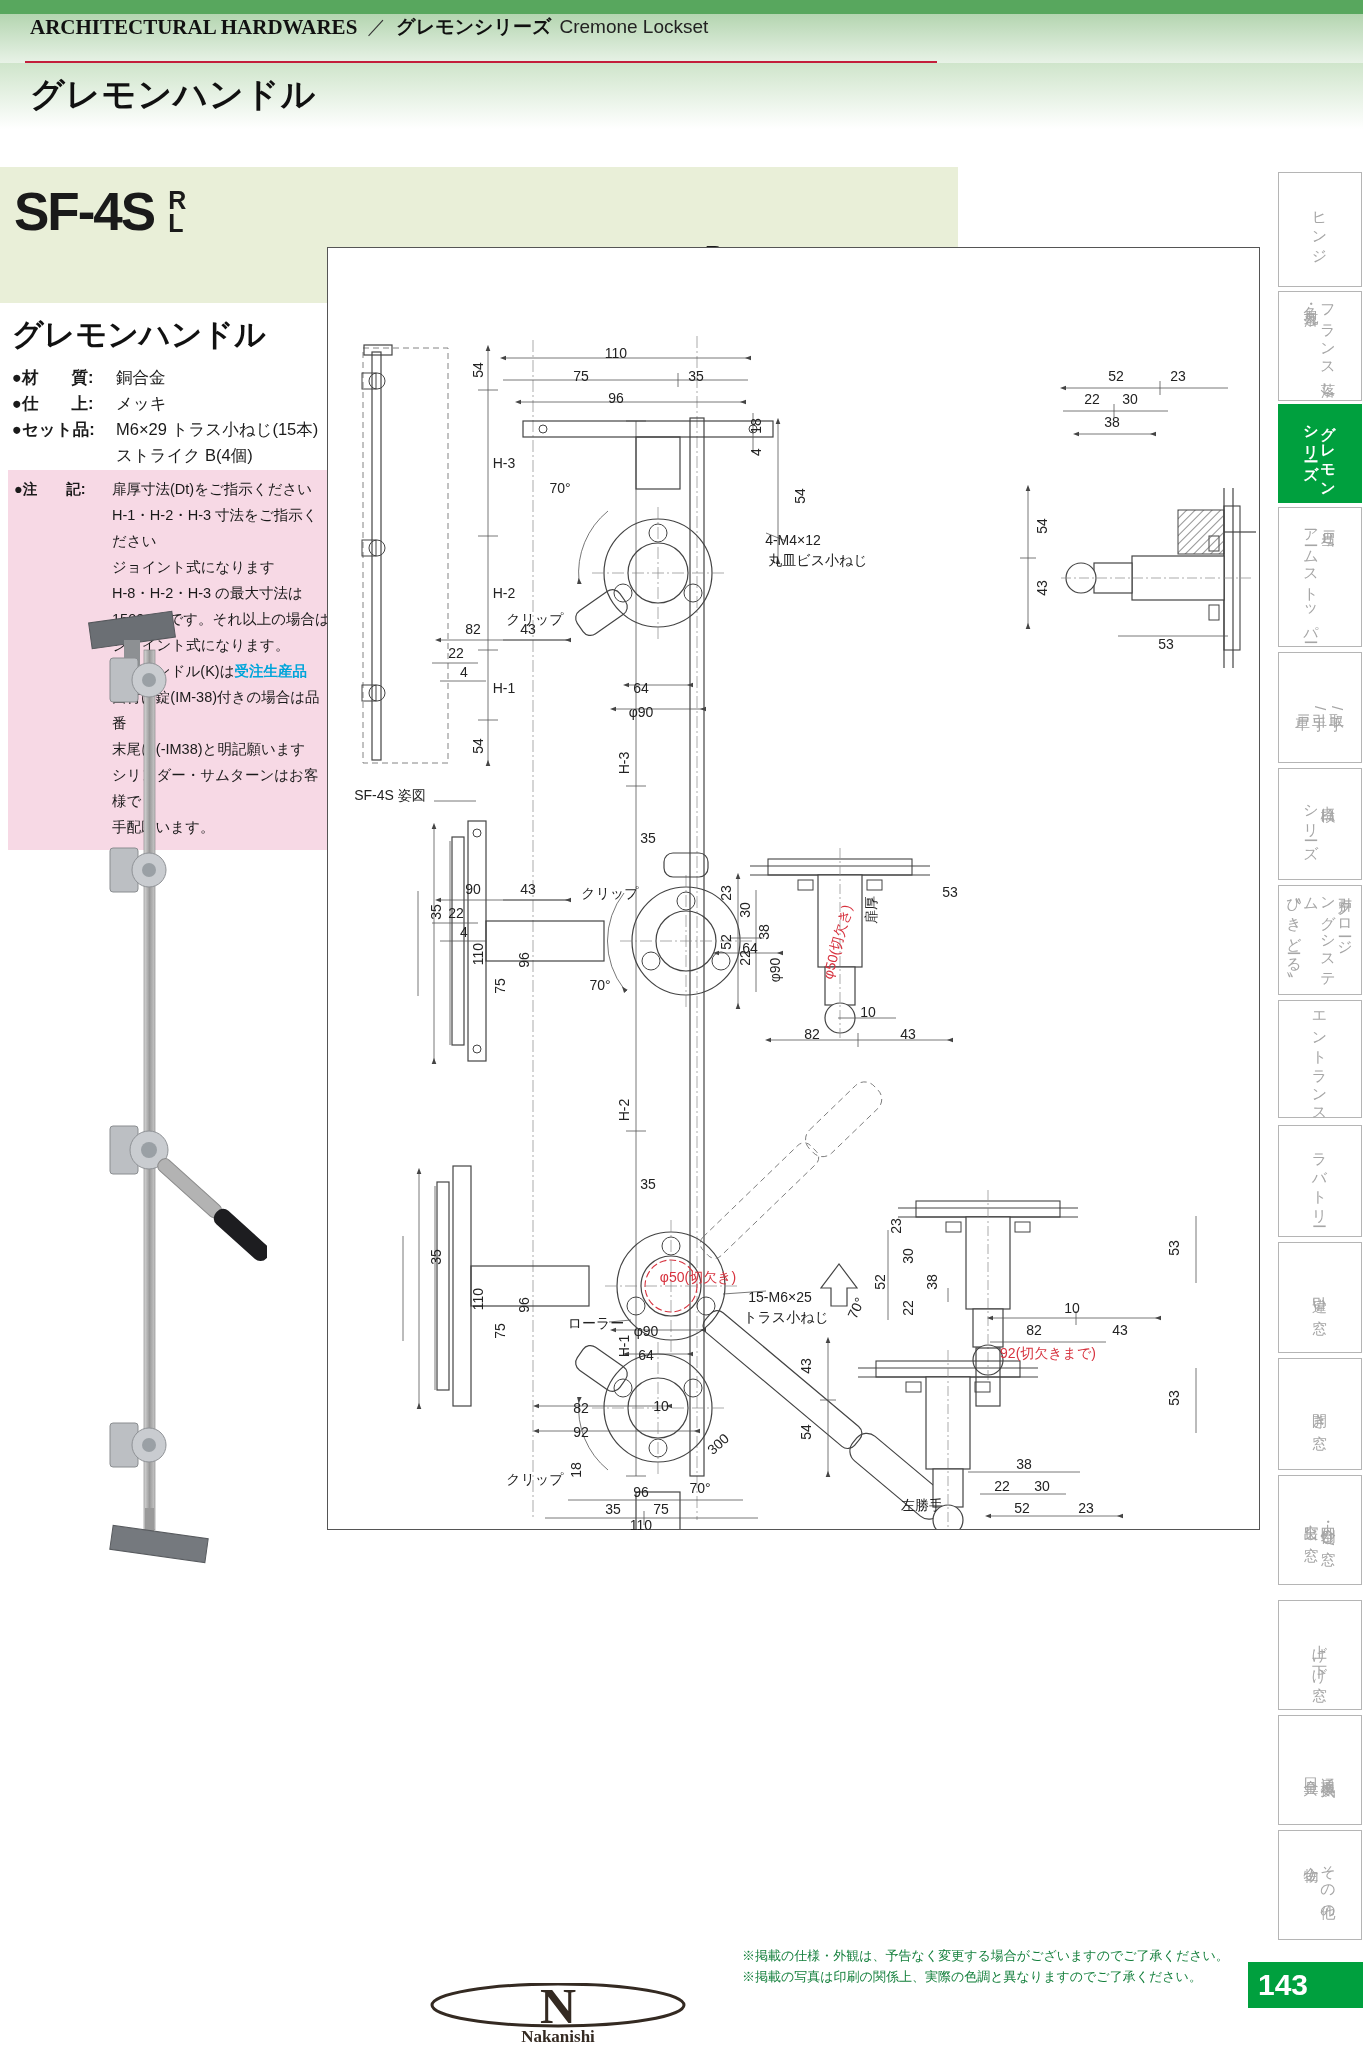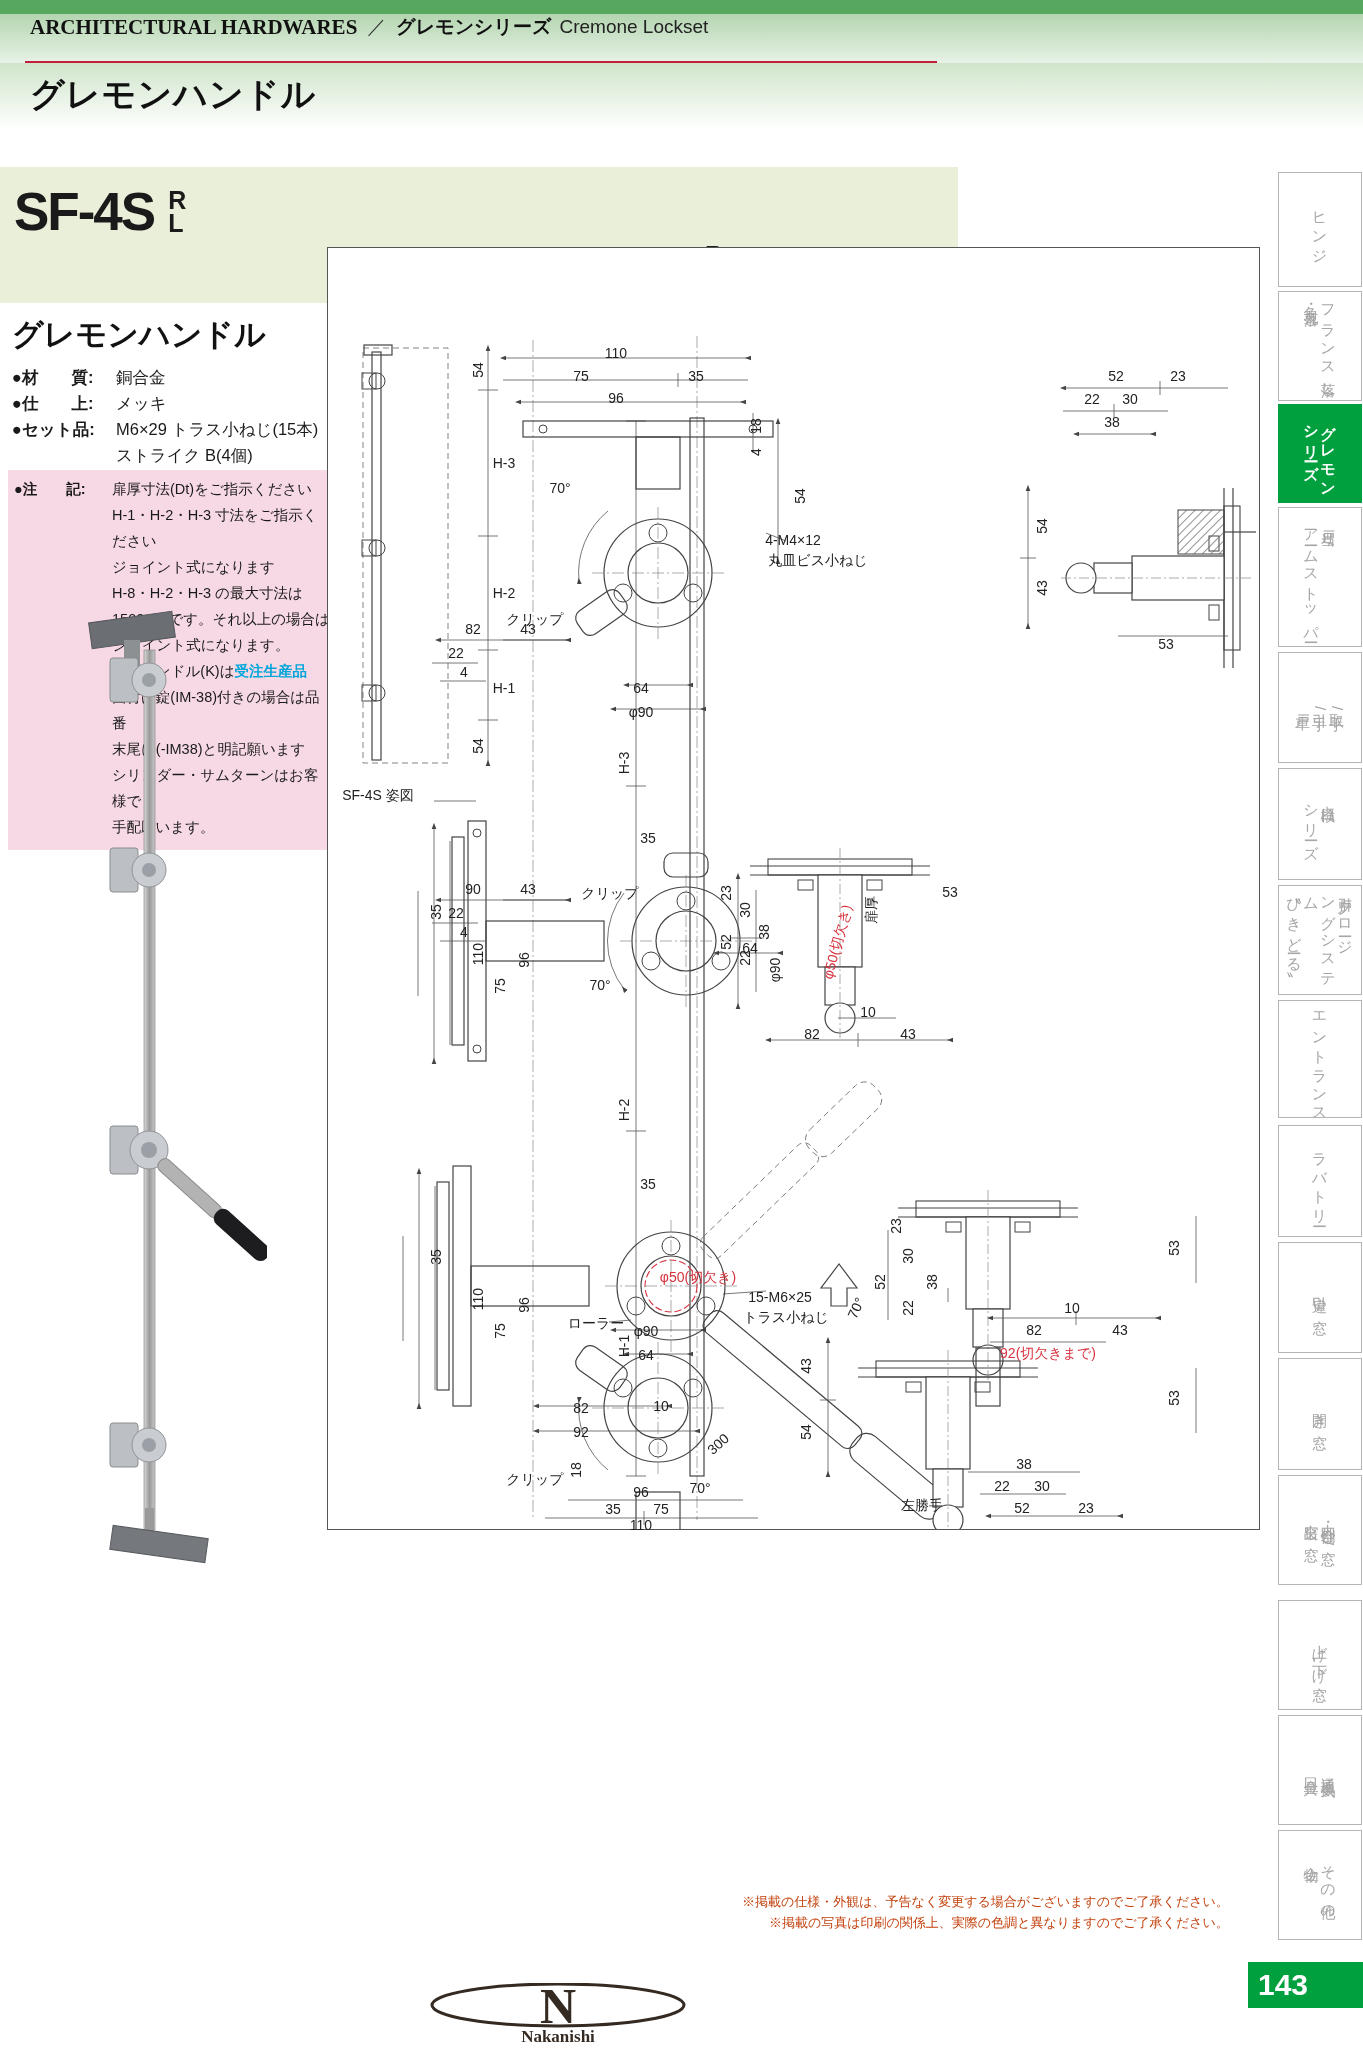--- a/index.html
+++ b/index.html
@@ -45,21 +45,21 @@
   
   .tab{position:absolute;left:1278px;width:84px;background:#fff;border:1px solid #b5b5b5;box-sizing:border-box;
        display:flex;justify-content:center;align-items:center;}
   .tab .vtxt{writing-mode:vertical-rl;text-orientation:mixed;font-size:15px;letter-spacing:2px;color:#a6a6a6;line-height:17px;}
   .tab.active{background:#00a03e;border-color:#00a03e;}
   .tab.active .vtxt{color:#fff;font-weight:700;}
   .pagenum{left:1248px;top:1962px;width:115px;height:46px;background:#00a03e;color:#fff;
            font-size:30px;font-weight:700;line-height:46px;padding-left:10px;box-sizing:border-box;}
 
   
-  .fnotes{left:742px;top:1891px;font-size:13px;line-height:21px;color:#c2410c;text-align:right;}
+  .fnotes{left:742px;top:1945px;font-size:13px;line-height:21px;color:#15803d;}
 </style>
 </head>
 <body>
 
 <div class="abs topstrip"></div>
 <div class="abs hdrband">
   <div class="hdrline">
     <span class="hdr-en">ARCHITECTURAL HARDWARES</span>
     <span class="hdr-sep">／</span>
     <span class="hdr-jp">グレモンシリーズ</span>
@@ -387,21 +387,21 @@
       <line x1="660" y1="1268" x2="792" y2="1268" class="d" marker-start="url(#ar)" marker-end="url(#ar)"></line>
       <line x1="868" y1="1120" x2="868" y2="1185" class="d"></line>
     </g>
   </svg>
   <div id="dlabels" class="abs" style="left:0;top:0;width:931px;height:1281px;">
       <span class="dl" style="left: 150px; top: 122px; transform: translate(-50%, -50%) rotate(-90deg);">54</span>
       <span class="dl" style="left: 176px; top: 215px;">H-3</span>
       <span class="dl" style="left: 176px; top: 345px;">H-2</span>
       <span class="dl" style="left: 176px; top: 440px;">H-1</span>
       <span class="dl" style="left: 150px; top: 498px; transform: translate(-50%, -50%) rotate(-90deg);">54</span>
-      <span class="dl" style="left: 50px; top: 548px;">SF-4S 姿図</span>
+      <span class="dl" style="left: 62px; top: 548px;">SF-4S 姿図</span>
       <span class="dl" style="left: 288px; top: 105px;">110</span>
       <span class="dl" style="left: 253px; top: 128px;">75</span>
       <span class="dl" style="left: 368px; top: 128px;">35</span>
       <span class="dl" style="left: 288px; top: 150px;">96</span>
       <span class="dl" style="left: 428px; top: 178px; transform: translate(-50%, -50%) rotate(-90deg);">18</span>
       <span class="dl" style="left: 428px; top: 204px; transform: translate(-50%, -50%) rotate(-90deg);">4</span>
       <span class="dl" style="left: 472px; top: 248px; transform: translate(-50%, -50%) rotate(-90deg);">54</span>
       <span class="dl" style="left: 232px; top: 240px;">70°</span>
       <span class="dl" style="left: 465px; top: 292px;">4-M4×12</span>
       <span class="dl" style="left: 490px; top: 313px;">丸皿ビス小ねじ</span>

